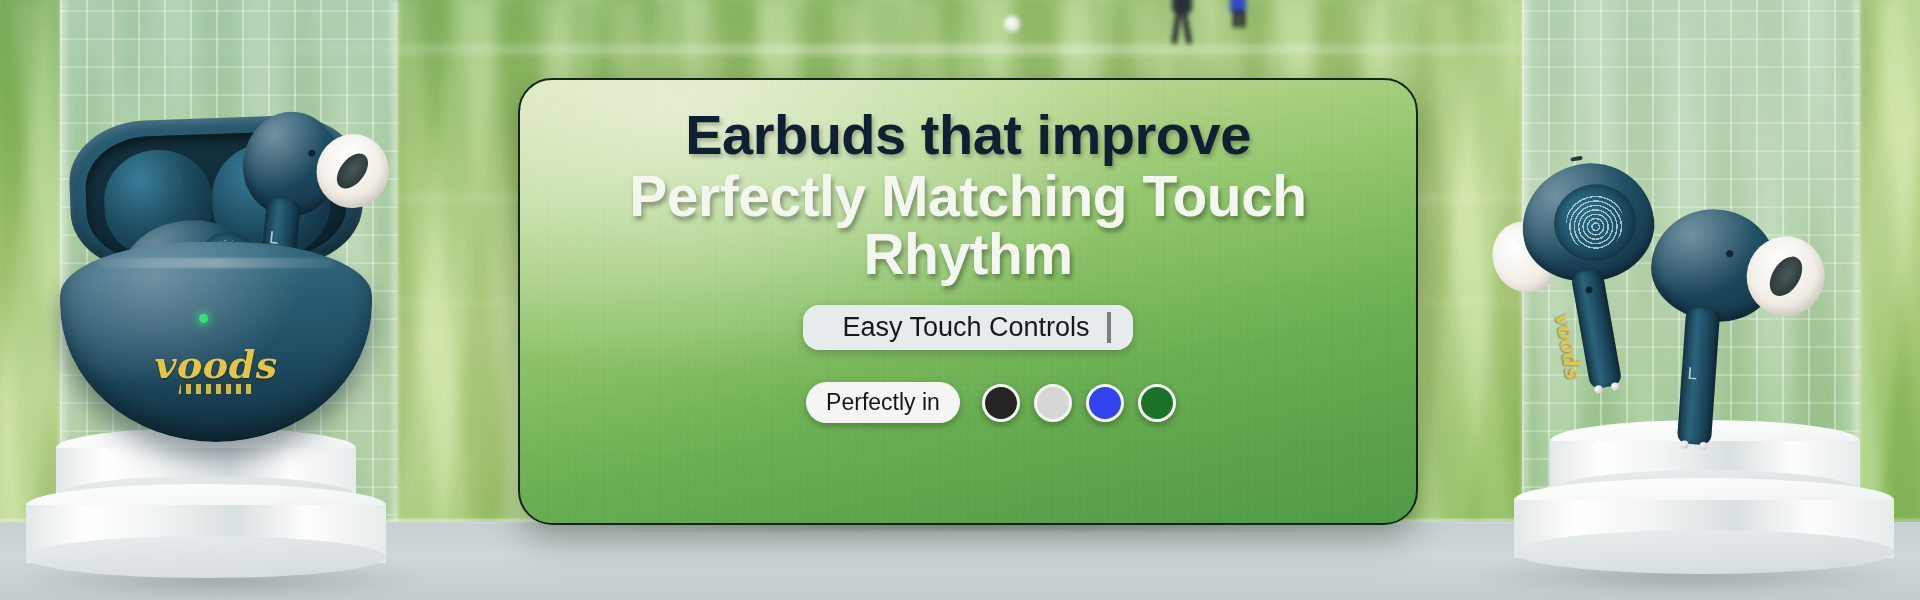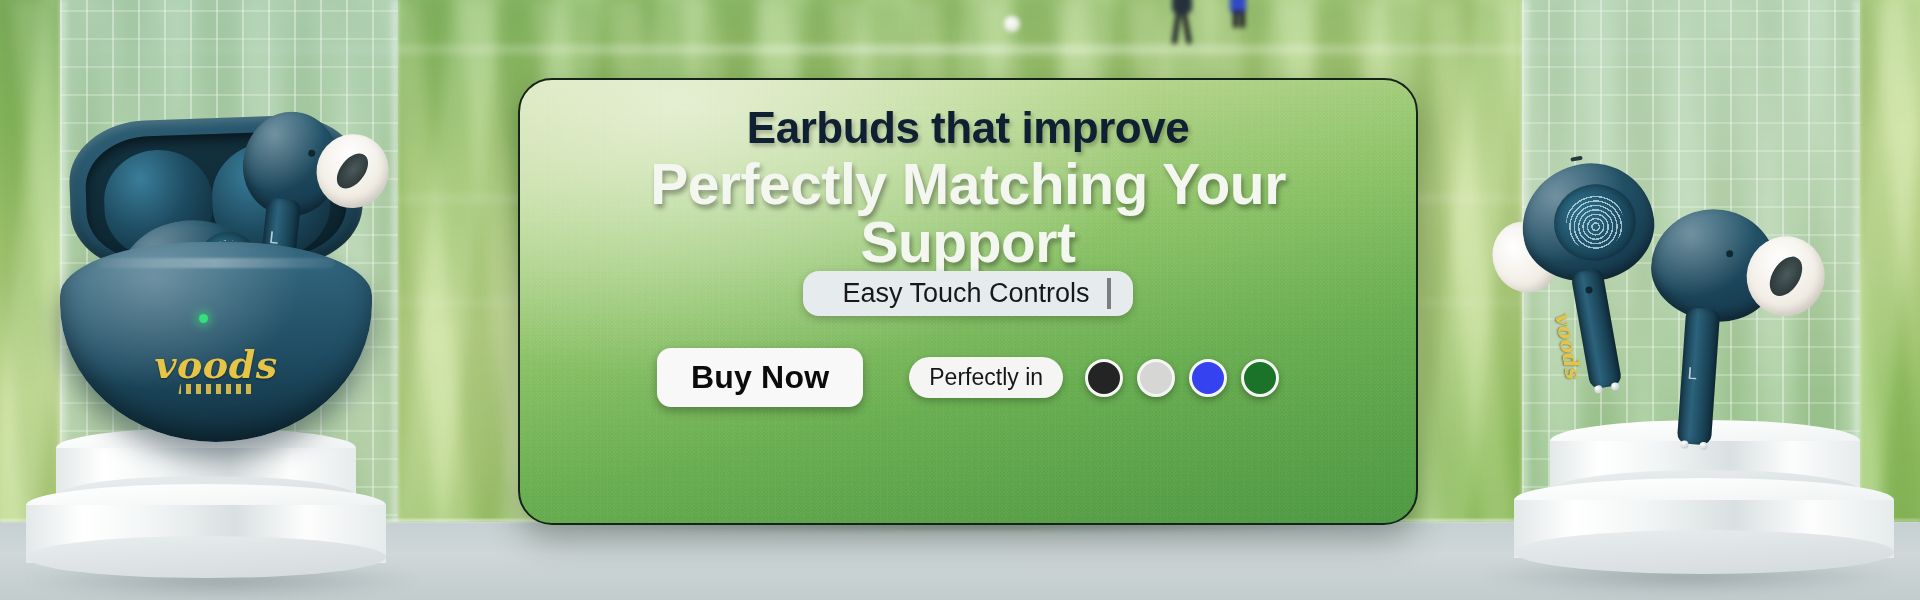--- a/index.html
+++ b/index.html
@@ -204,36 +204,36 @@
     position:absolute; inset:0; opacity:.5;
     background-image:
       repeating-conic-gradient(from 0deg at 50% 50%, rgba(255,255,255,.07) 0deg 2deg, rgba(0,0,0,.05) 2deg 4deg);
     background-size:7px 7px;
     mix-blend-mode:overlay;
   }
   .card-inner{ position:relative; z-index:2; padding:26px 34px 0; text-align:center; }
 
   .h-line{ line-height:1.02; letter-spacing:-.5px; }
   .h-1{
-    font-size:44px; font-weight:700; color:#0f2033;
+    font-size:56px; font-weight:700; color:#0f2033;
     text-shadow:2px 3px 4px rgba(0,0,0,.26);
     font-stretch:condensed;
   }
   .h-2{
     font-size:54px; font-weight:400; color:#11253c; margin-top:5px;
     text-shadow:2px 3px 4px rgba(0,0,0,.22);
   }
   .h-3{
     font-size:57px; font-weight:700; color:#f3f7ef; margin-top:4px;
     text-shadow:2px 4px 5px rgba(0,0,0,.35);
   }
 
   .features{
     display:inline-flex; align-items:center; gap:0;
-    padding:7px 22px;
+    margin-top:22px; padding:7px 22px;
     background:#e6ecee; border-radius:16px;
     box-shadow:0 3px 8px rgba(0,0,0,.22);
   }
   .feat{ font-size:27px; color:#16181a; padding:0 17px; white-space:nowrap; }
   .feat-div{ width:2px; height:31px; background:#55595b; opacity:.75; }
 
   .cta-row{
     display:flex; align-items:center; justify-content:center;
     gap:0; margin-top:32px;
   }
@@ -403,30 +403,29 @@
       <span class="stem-L" style="left:44px; top:160px;">L</span>
     </div>
   </div>
 
   <div class="card-shadow-strip"></div>
   <div class="card">
     <div class="card-grain"></div>
     <div class="card-inner">
 
       <div class="h-line h-1">Earbuds that improve</div>
-      <div class="h-line h-3">Perfectly Matching Your Support</div>
+      <div class="h-line h-3">Perfectly Matching Touch Rhythm</div>
 
       <div class="features">
         <span class="feat">Easy Touch Controls</span>
         <span class="feat-div"></span>
         <span class="feat-div"></span>
       </div>
 
       <div class="cta-row">
-        <button class="buy-btn">Buy Now</button>
         <span class="avail-pill">Perfectly in</span>
         <div class="swatches">
           <span class="sw" style="background:#242424;"></span>
           <span class="sw" style="background:#d6d7d5;"></span>
           <span class="sw" style="background:#3442ef;"></span>
           <span class="sw" style="background:#1a7328;"></span>
         </div>
       </div>
 
     </div>

